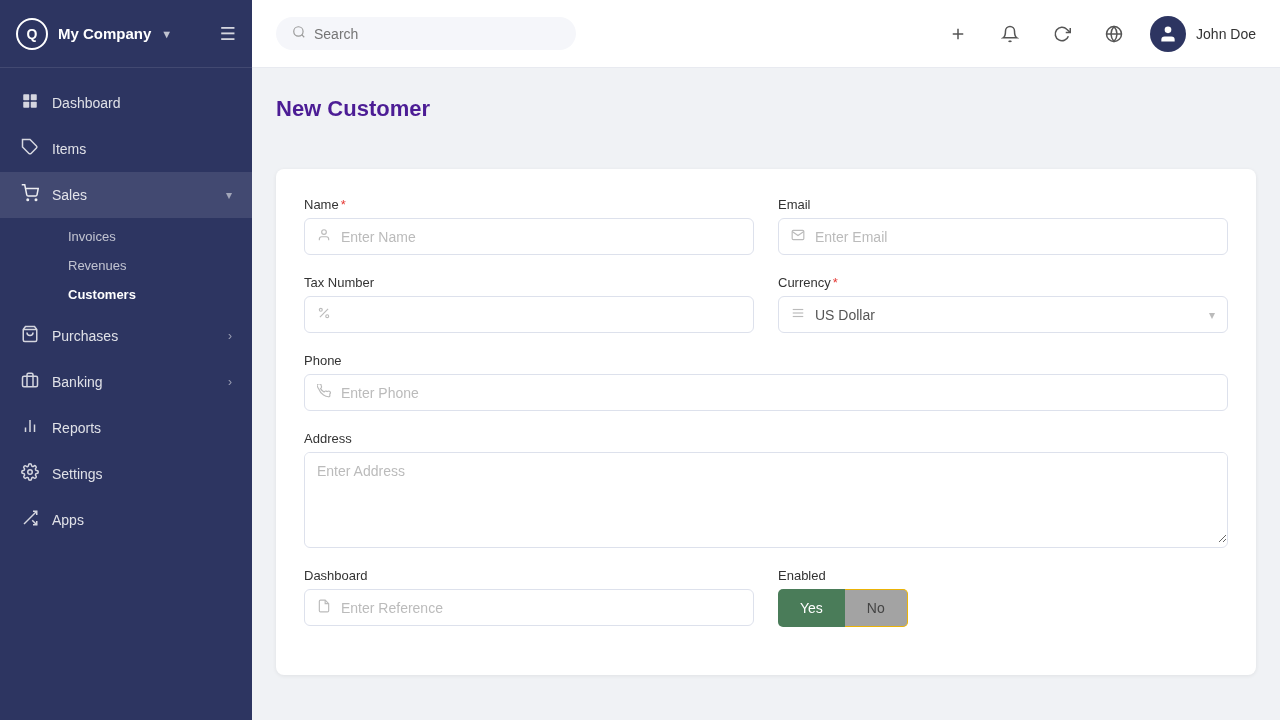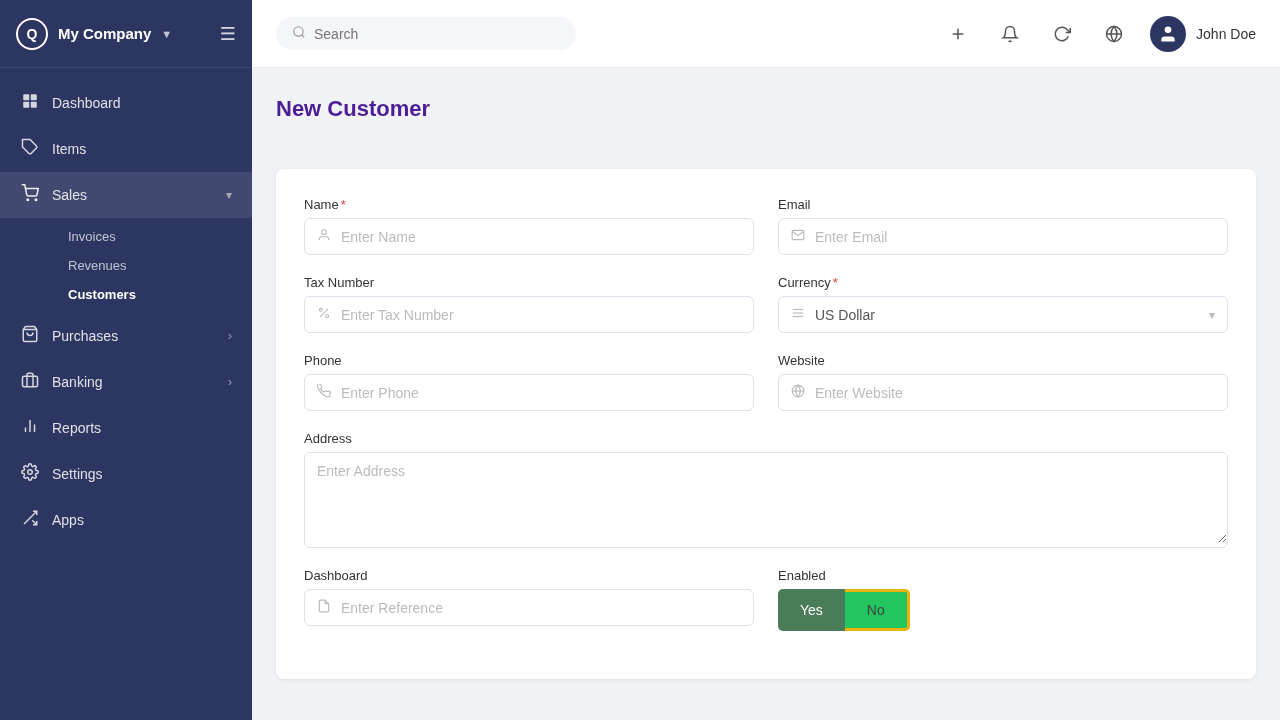--- a/index.html
+++ b/index.html
@@ -237,23 +237,23 @@
       background: #4a7c59;
       color: white;
       border: none;
       padding: 10px 22px;
       border-radius: 5px;
       cursor: pointer;
       font-size: 14px;
       font-weight: 500;
     }
     .btn-no {
-      background: #22c55e;
+      background: #a3a3a3;
       color: #444;
-      border: 3px solid #eab308;
+      border: 1px solid #eab308;
       padding: 10px 22px;
       border-radius: 5px;
       cursor: pointer;
       font-size: 14px;
       font-weight: 500;
     }
     .toggle-group {
       display: flex;
       gap: 0;
     }
@@ -461,21 +461,20 @@
         <div class="form-group">
           <label class="form-label">Tax Number</label>
           <div class="input-wrapper">
             <span class="input-icon">
               <svg width="14" height="14" viewBox="0 0 24 24" fill="none" stroke="#bbb" stroke-width="2">
                   <line x1="19" y1="5" x2="5" y2="19"></line>
                   <circle cx="6.5" cy="6.5" r="2.5"></circle>
                   <circle cx="17.5" cy="17.5" r="2.5"></circle>
                 </svg>
             </span>
-            <input type="text" placeholder="Enter Tax Number" style="">
           </div>
         </div>
         <div class="form-group">
           <label class="form-label">
             <span>Currency</span><span class="required">*</span>
           </label>
           <div class="select-wrapper">
             <span class="input-icon">
               <svg width="14" height="14" viewBox="0 0 24 24" fill="none" stroke="#bbb" stroke-width="2">
                   <line x1="3" y1="12" x2="21" y2="12"></line>
@@ -494,33 +493,20 @@
           <label class="form-label">Phone</label>
           <div class="input-wrapper">
             <span class="input-icon">
               <svg width="14" height="14" viewBox="0 0 24 24" fill="none" stroke="#bbb" stroke-width="2">
                   <path d="M22 16.92v3a2 2 0 01-2.18 2 19.79 19.79 0 01-8.63-3.07A19.5 19.5 0 013.07 8.63 19.79 19.79 0 01.06 2 2 2 0 012 0h3a2 2 0 012 1.72c.127.96.361 1.903.7 2.81a2 2 0 01-.45 2.11L6.09 7.91a16 16 0 006 6l1.27-1.27a2 2 0 012.11-.45c.907.339 1.85.573 2.81.7A2 2 0 0122 16.92z"></path>
                 </svg>
             </span>
             <input type="text" placeholder="Enter Phone" style="">
           </div>
         </div>
-        <div class="form-group">
-          <label class="form-label">Website</label>
-          <div class="input-wrapper">
-            <span class="input-icon">
-              <svg width="14" height="14" viewBox="0 0 24 24" fill="none" stroke="#bbb" stroke-width="2">
-                  <circle cx="12" cy="12" r="10"></circle>
-                  <line x1="2" y1="12" x2="22" y2="12"></line>
-                  <path d="M12 2a15.3 15.3 0 014 10 15.3 15.3 0 01-4 10 15.3 15.3 0 01-4-10 15.3 15.3 0 014-10z"></path>
-                </svg>
-            </span>
-            <input type="text" placeholder="Enter Website" style="">
-          </div>
-        </div>
       </div>
 
       <div class="form-row">
         <div class="form-group" style="flex: 1;">
           <label class="form-label">Address</label>
           <div class="textarea-wrapper">
             <textarea style="height: 90px;" placeholder="Enter Address"></textarea>
           </div>
         </div>
       </div>

